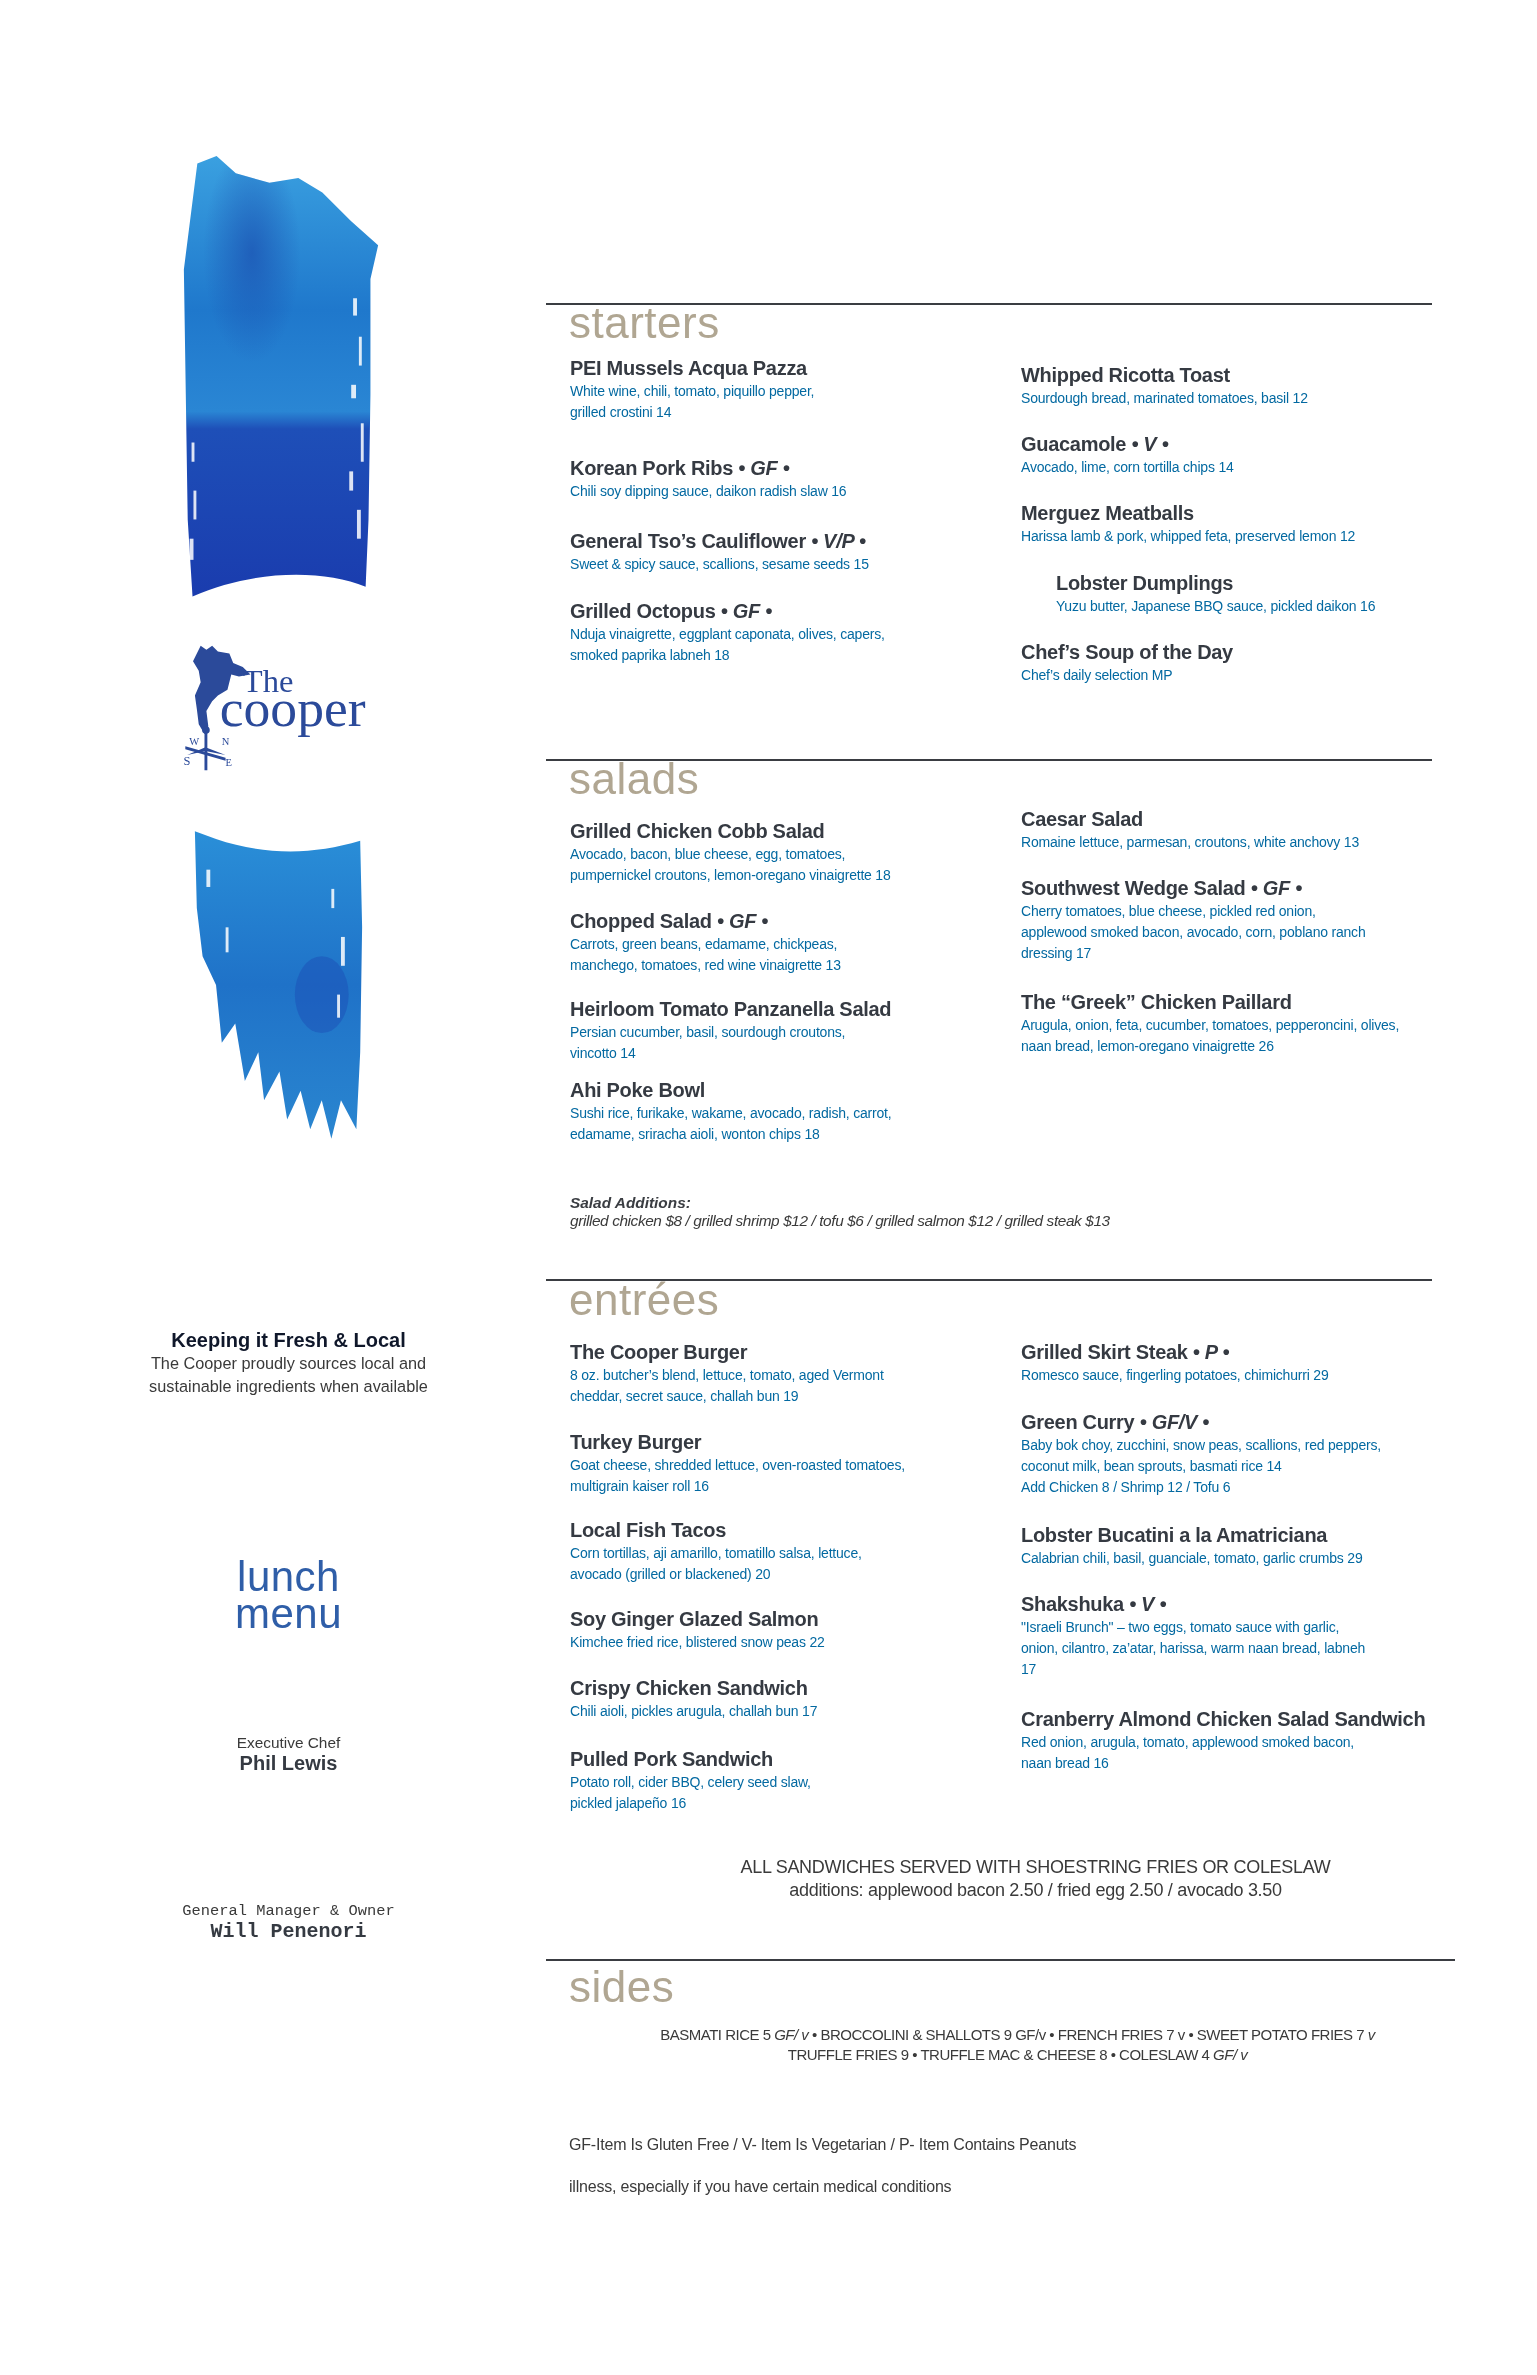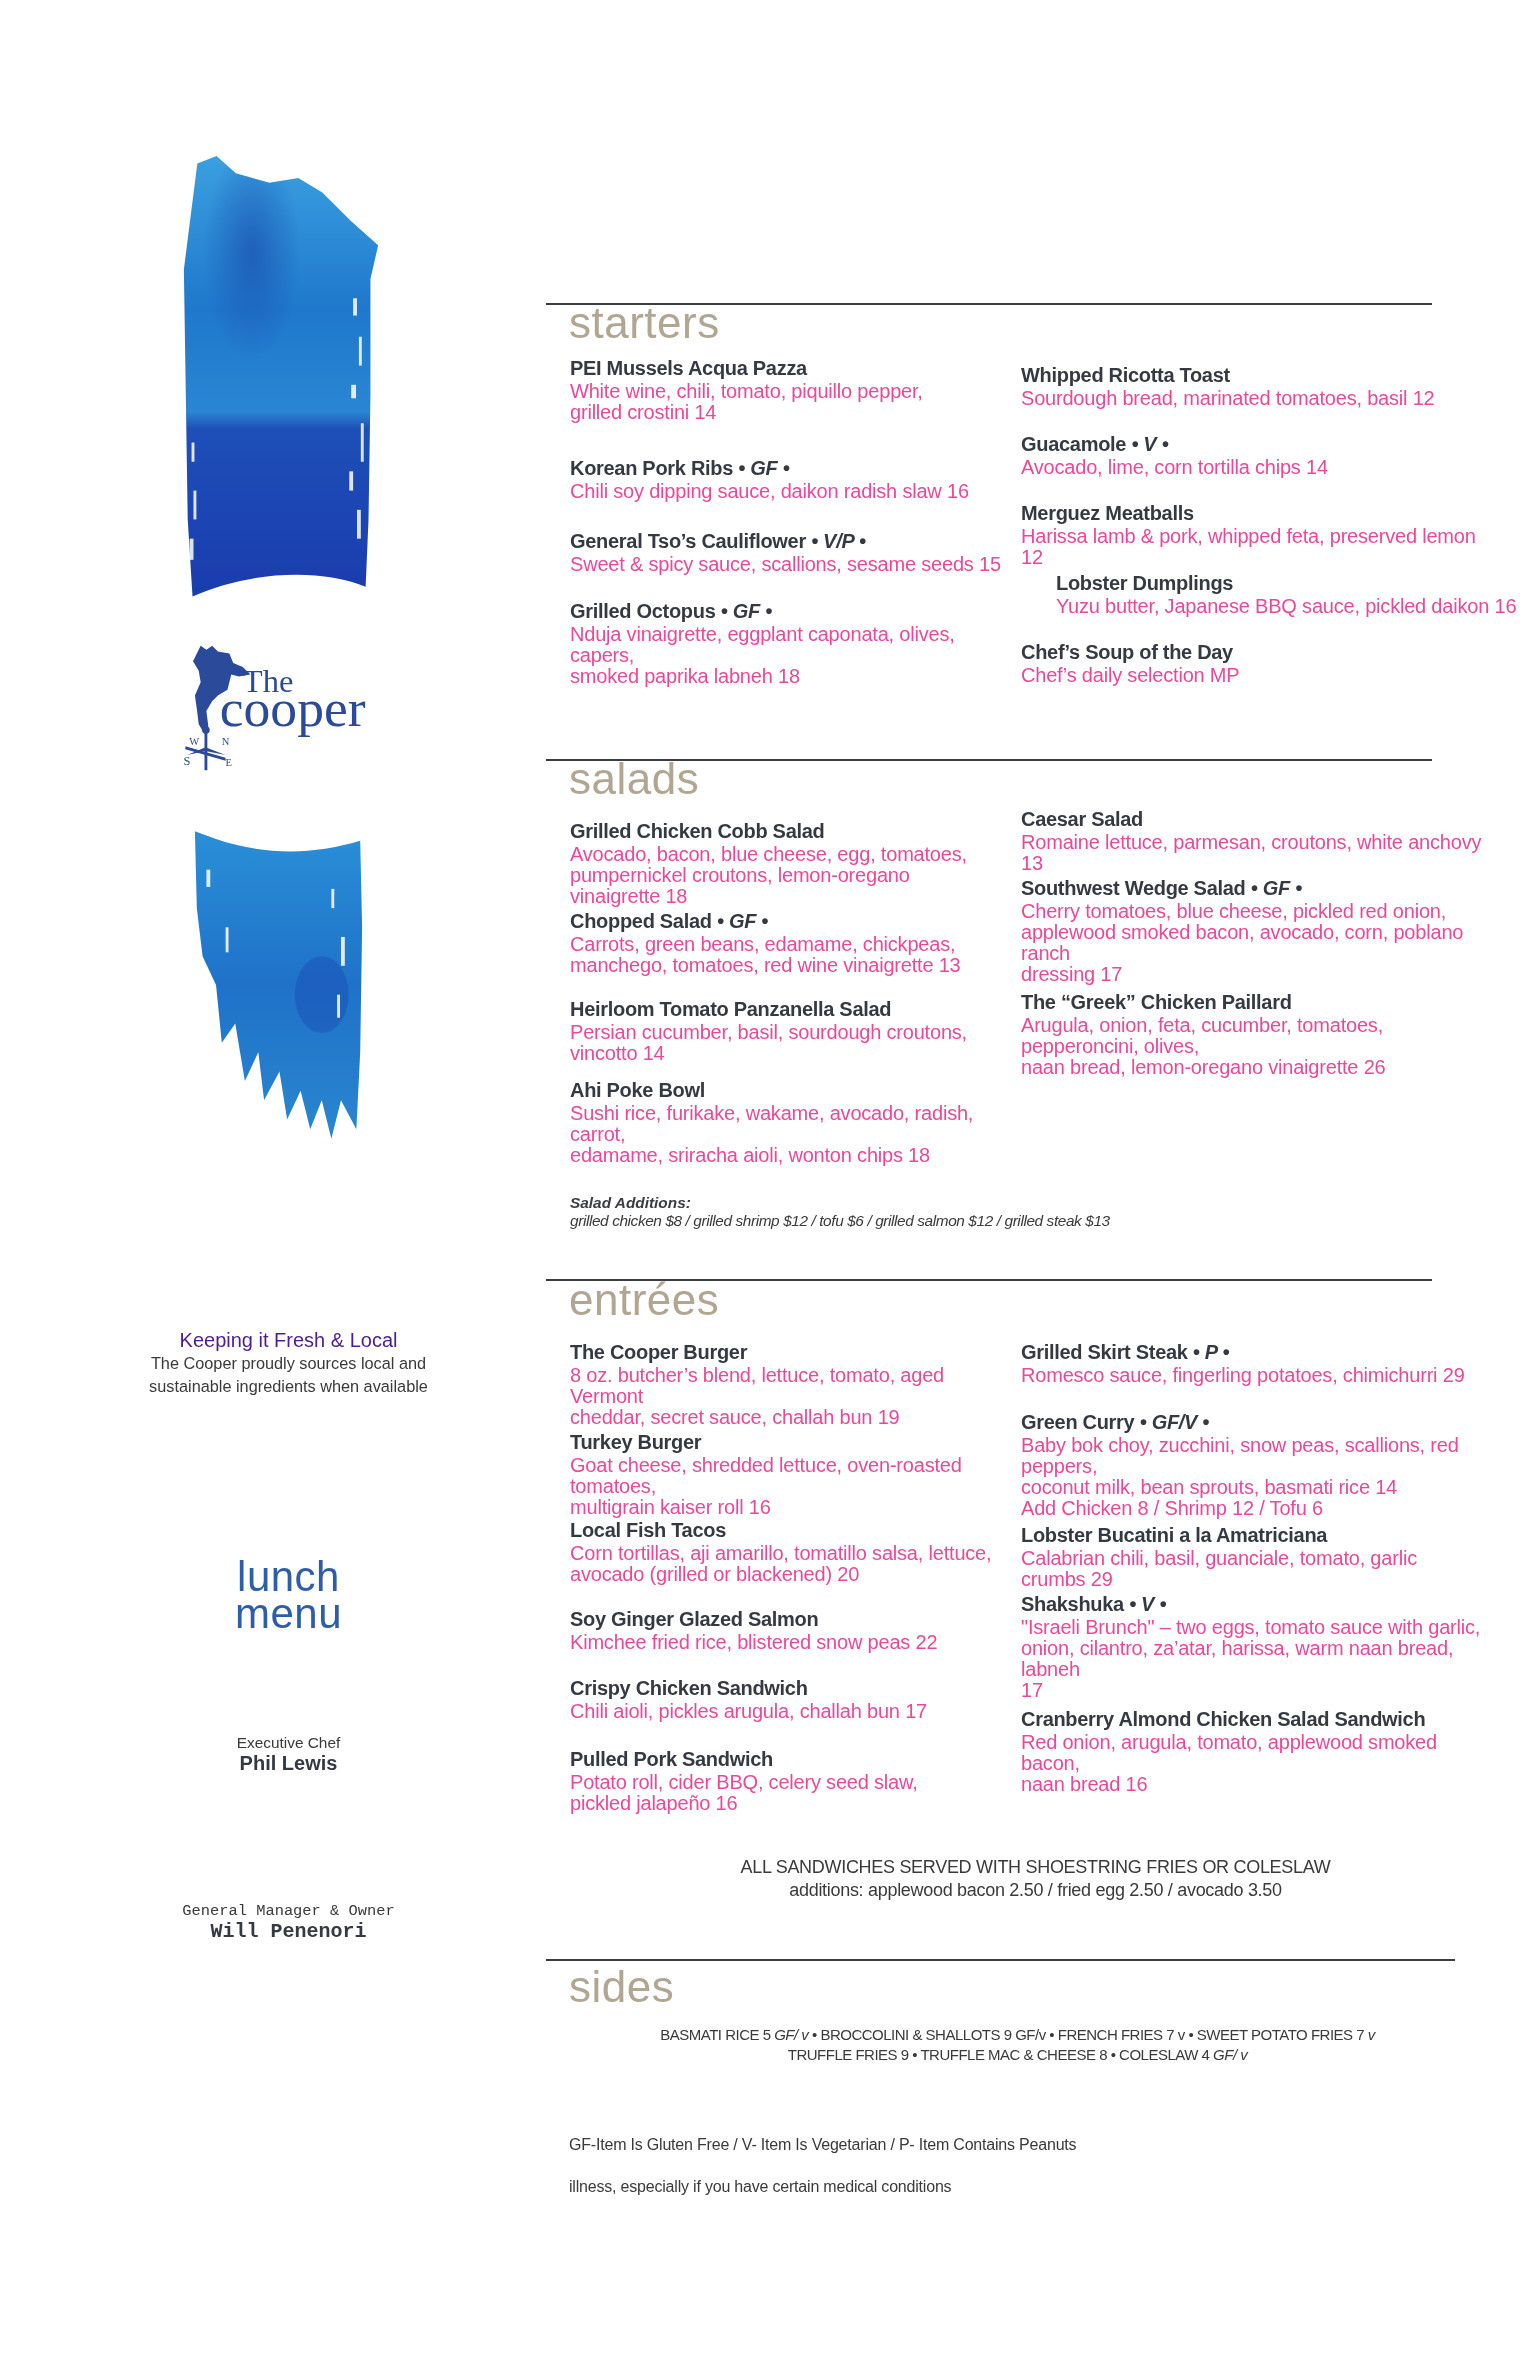--- a/index.html
+++ b/index.html
@@ -4,33 +4,33 @@
 <style>
   html, body { margin: 0; padding: 0; background: #ffffff; }
   body { width: 1537px; height: 2376px; position: relative; overflow: hidden;
          font-family: "Liberation Sans", sans-serif; color: #333840; }
   .abs { position: absolute; }
 
   
   .paint { position: absolute; }
   .logo { position: absolute; left: 183px; top: 642px; width: 221px; height: 134px; }
   .left-block { position: absolute; left: 106px; width: 365px; text-align: center; }
-  .lb-title { font-weight: normal; font-size: 20px; color: #4c1d95; }
+  .lb-title { font-weight: bold; font-size: 20px; color: #0f172a; }
   .lb-text { font-size: 16.3px; color: #3a3a3a; line-height: 23px; }
   .lunch { font-size: 42px; color: #2f5ea8; line-height: 37px; letter-spacing: 0.5px; }
   .role { font-size: 15.4px; color: #3a3a3a; }
   .person { font-size: 20px; font-weight: bold; color: #353a42; }
 
   
   .rule { position: absolute; left: 546px; height: 1.9px; background: #3a3d42; }
   .sec-title { position: absolute; left: 569px; font-size: 44px; color: #b0a692; line-height: 1; letter-spacing: 0.5px; }
   .item { position: absolute; width: 432px; }
   .item-name { font-weight: bold; font-size: 20px; color: #353a42; line-height: 25px; letter-spacing: -0.3px; }
   .item-name .tag { font-style: italic; }
-  .item-desc { font-size: 20px; color: #ec4899; line-height: 21px; letter-spacing: -0.2px; }
+  .item-desc { font-size: 14px; color: #0369a1; line-height: 21px; letter-spacing: -0.2px; }
 
   .additions-label { font-style: italic; font-weight: bold; font-size: 15.4px; color: #3a3d42; }
   .additions-text { font-style: italic; font-size: 15.4px; color: #3a3a3a; letter-spacing: -0.4px; }
   .center-note { position: absolute; left: 564px; width: 943px; text-align: center; color: #3a3a3a; font-size: 18px; line-height: 23px; letter-spacing: -0.3px; }
   .sides-line { position: absolute; left: 546px; width: 943px; text-align: center; color: #3a3a3a; font-size: 15px; line-height: 21px; letter-spacing: -0.5px; }
   .sides-line .tag { font-style: italic; }
   .foot { position: absolute; left: 569px; width: 893px; color: #3a3a3a; font-size: 16px; line-height: 23px; letter-spacing: -0.2px; }
 </style>
 </head>
 <body>

